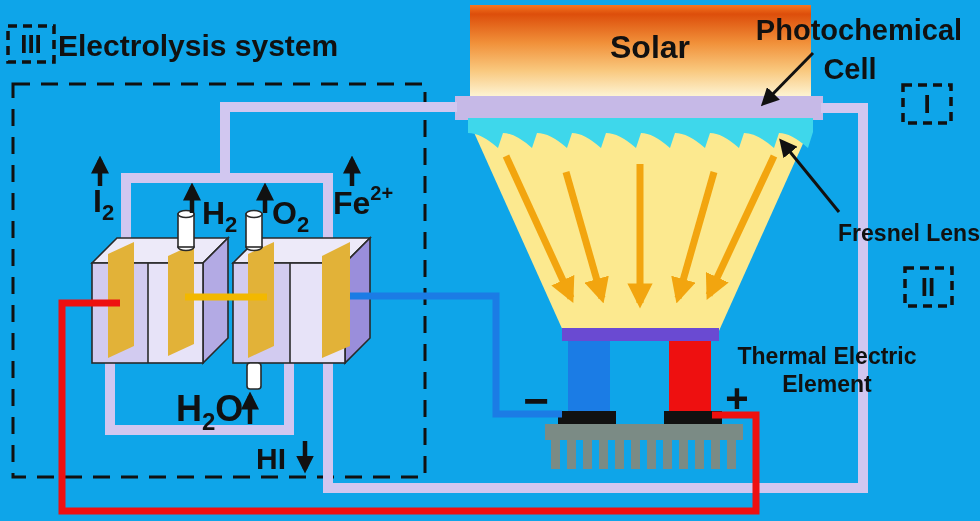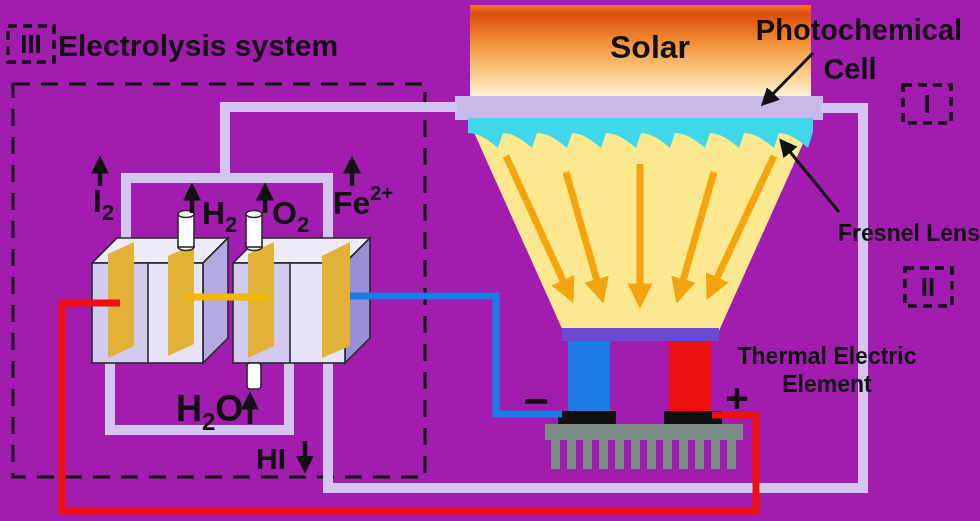--- a/index.html
+++ b/index.html
@@ -1,16 +1,16 @@
 <!DOCTYPE html>
 <html style="--ink: #111111; --red: #ee1010; --blue: #1b7ce5; --pipe: #d1c7f0; --bar: #c6b9e7; --cyan: #3ed7eb; --cone: #fce98f; --ray: #f2a50f; --purple: #6a4ad2; --heatsink: #7b8b85; --gold: #e2b238; --yellow: #f2b800; --cellFront: #d2cbf0; --cellLight: #e7e3f8; --cellSideL: #b3aae4; --cellSideR: #9a8edb; --cellTop: #edeaf9; --solarTop: #f4761f; --solarDeep: #dd4e0b; --solarMid: #f1913a; --solarGold: #f9c87e; --solarPale: #fdf3d2;"><head>
 <meta charset="utf-8">
 <style>
   html,body{margin:0;padding:0;background:#ffffff;}
-  .stage{width:980px;height:521px;position:relative;background:#a21caf;overflow:hidden;}
+  .stage{width:980px;height:521px;position:relative;background:#0ea5e9;overflow:hidden;}
   svg{display:block;font-family:"Liberation Sans",sans-serif;}
   .lbl{font-family:"Liberation Sans",sans-serif;font-weight:bold;fill:var(--ink);}
   .dashed-box{fill:none;stroke:var(--ink);stroke-width:3;stroke-dasharray:17 11;}
   .dashed-sm{fill:none;stroke:var(--ink);stroke-width:3.5;stroke-dasharray:9 6;}
   .pipe{fill:none;stroke:var(--pipe);stroke-width:10;}
   .wire-red{fill:none;stroke:var(--red);stroke-width:7;}
   .wire-blue{fill:none;stroke:var(--blue);stroke-width:7;}
   .wire-yellow{fill:none;stroke:var(--yellow);stroke-width:7;}
   .ray{fill:none;stroke:var(--ray);stroke-width:7;}
   .black-arrow{fill:none;stroke:var(--ink);stroke-width:3;}

